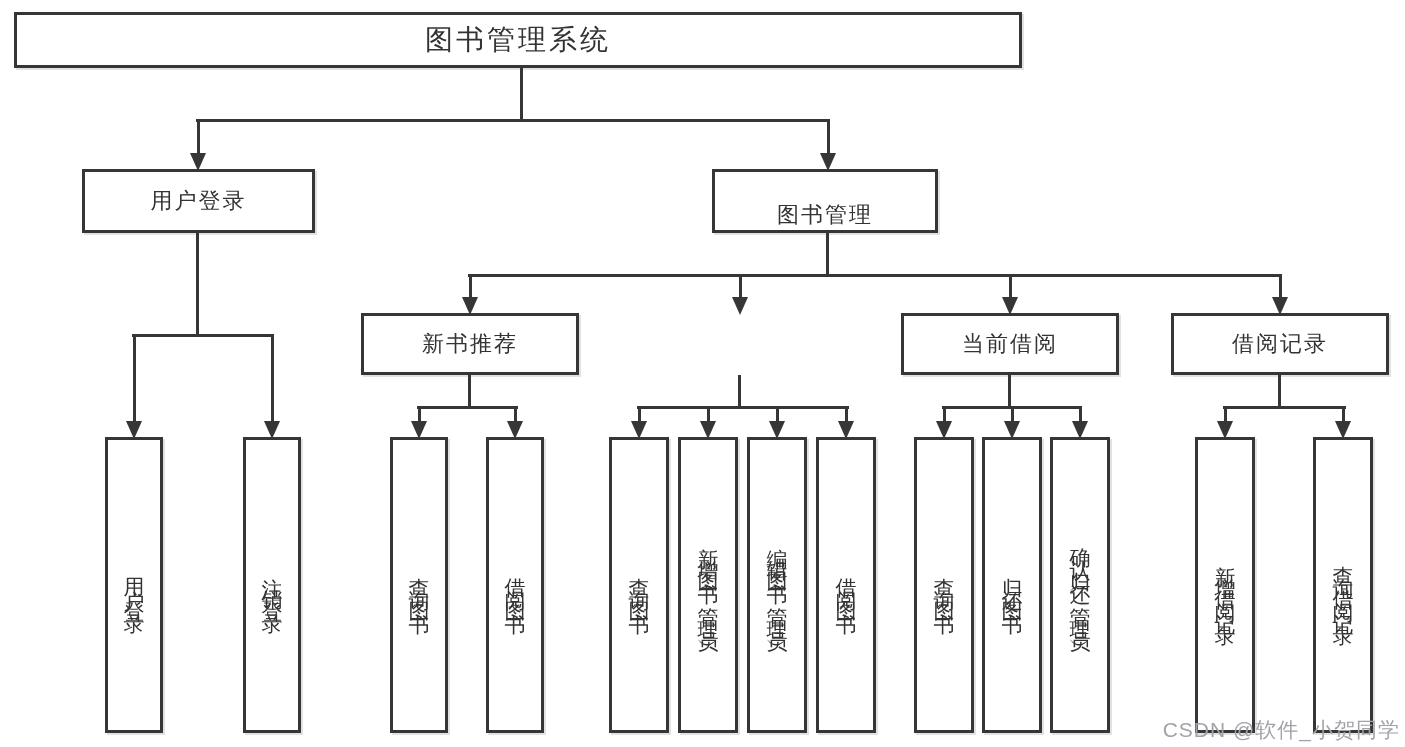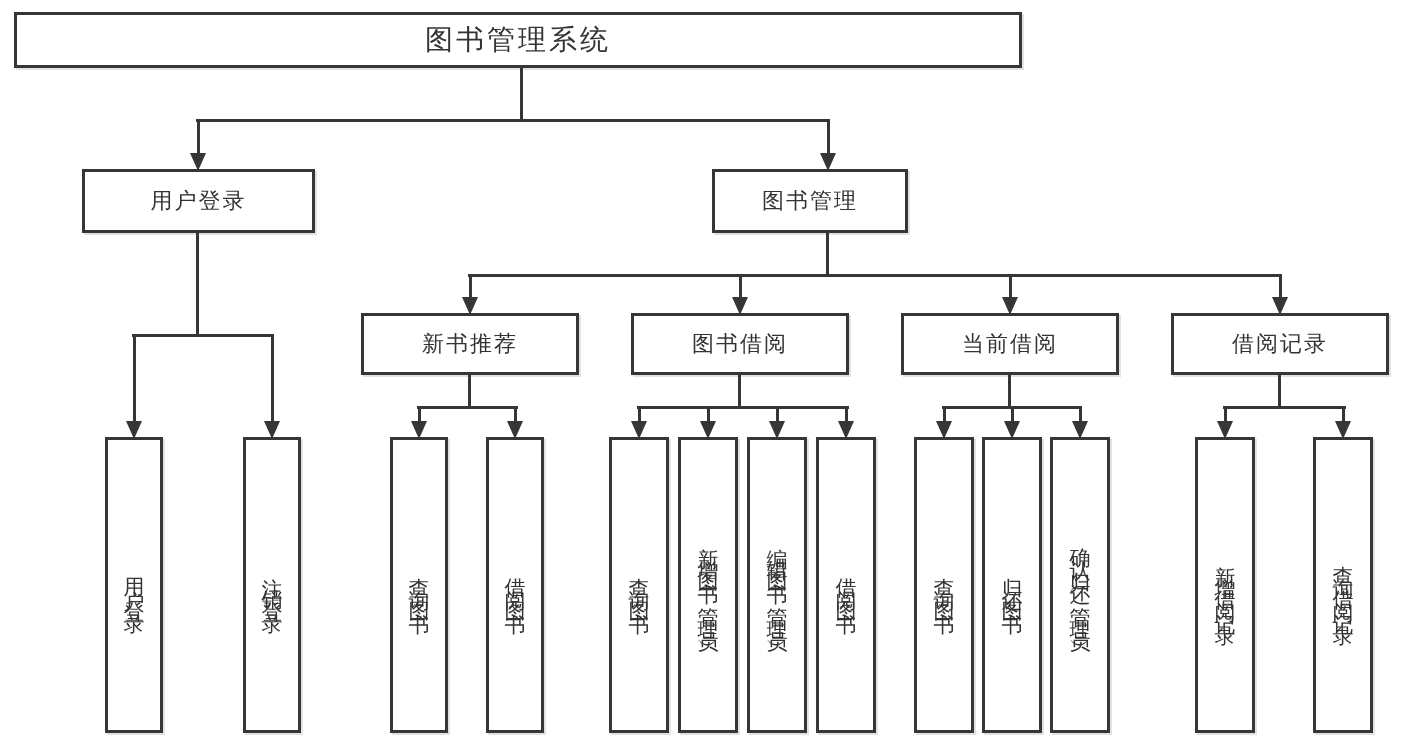--- a/index.html
+++ b/index.html
@@ -50,41 +50,38 @@
   </div>
 
   <div class="vline" style="left:520px;top:68px;height:54px;"></div>
   <div class="hline" style="left:196px;top:119px;width:634px;"></div>
   <div class="arrow" style="left:190px;top:122px;height:49px;"></div>
   <div class="arrow" style="left:820px;top:122px;height:49px;"></div>
 
   <div class="box" style="left:82px;top:169px;width:233px;height:64px;">
     <span class="hlabel">用户登录</span>
   </div>
-  <div class="box" style="left:712px;top:169px;width:196px;height:64px;">
+  <div class="box" style="left:712px;top:169px;width:226px;height:64px;align-items:flex-end;">
     <span class="hlabel">图书管理</span>
   </div>
 
   <div class="vline" style="left:196px;top:233px;height:103px;"></div>
   <div class="hline" style="left:132px;top:334px;width:142px;"></div>
   <div class="arrow" style="left:126px;top:337px;height:102px;"></div>
   <div class="arrow" style="left:264px;top:337px;height:102px;"></div>
 
   <div class="vline" style="left:826px;top:233px;height:43px;"></div>
   <div class="hline" style="left:468px;top:274px;width:814px;"></div>
   <div class="arrow" style="left:462px;top:277px;height:38px;"></div>
   <div class="arrow" style="left:732px;top:277px;height:38px;"></div>
   <div class="arrow" style="left:1002px;top:277px;height:38px;"></div>
   <div class="arrow" style="left:1272px;top:277px;height:38px;"></div>
 
   <div class="box" style="left:361px;top:313px;width:218px;height:62px;">
     <span class="hlabel">新书推荐</span>
-  </div>
-  <div class="box" style="left:631px;top:313px;width:218px;height:62px;">
-    <span class="hlabel">图书借阅</span>
   </div>
   <div class="box" style="left:1171px;top:313px;width:218px;height:62px;">
     <span class="hlabel">借阅记录</span>
   </div>
   <div class="box" style="left:901px;top:313px;width:218px;height:62px;">
     <span class="hlabel">当前借阅</span>
   </div>
 
   <div class="vline" style="left:468px;top:375px;height:33px;"></div>
   <div class="hline" style="left:417px;top:406px;width:101px;"></div>
@@ -146,14 +143,15 @@
     <span>确认归还（管理员）</span>
   </div>
 
   <div class="box leaf" style="left:1195px;top:437px;width:60px;height:296px;">
     <span>新增借阅记录</span>
   </div>
   <div class="box leaf" style="left:1313px;top:437px;width:60px;height:296px;">
     <span>查询借阅记录</span>
   </div>
 
+  <div class="watermark">CSDN @软件_小贺同学</div>
 
 </div>
 
 </body></html>

